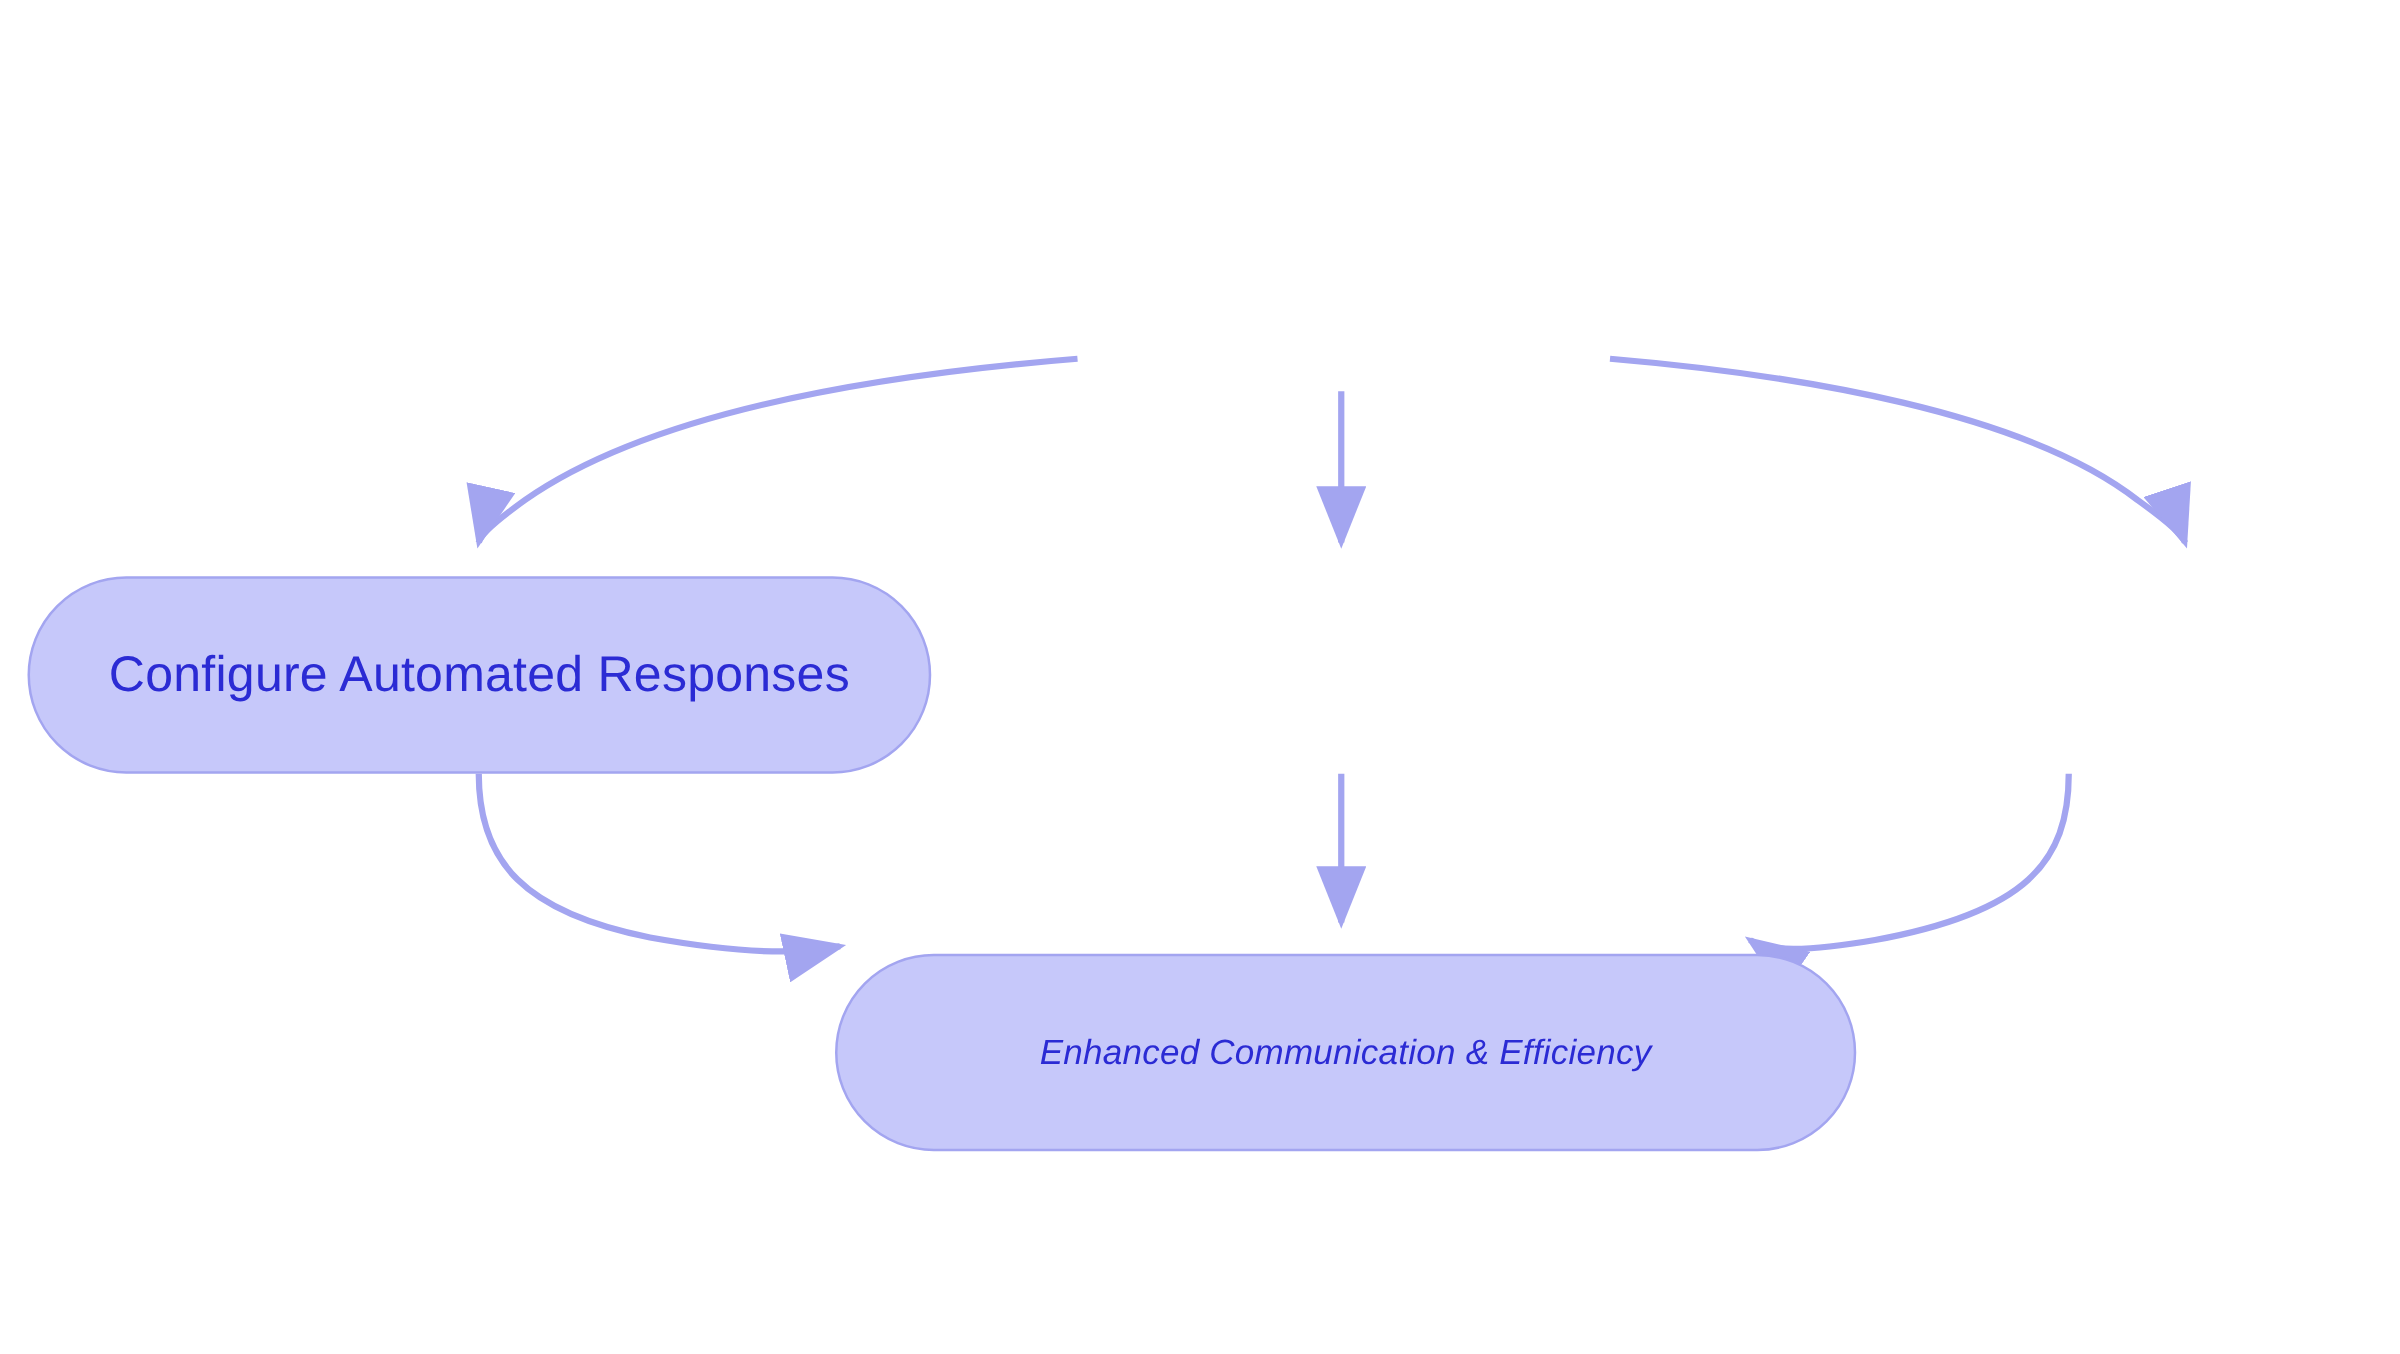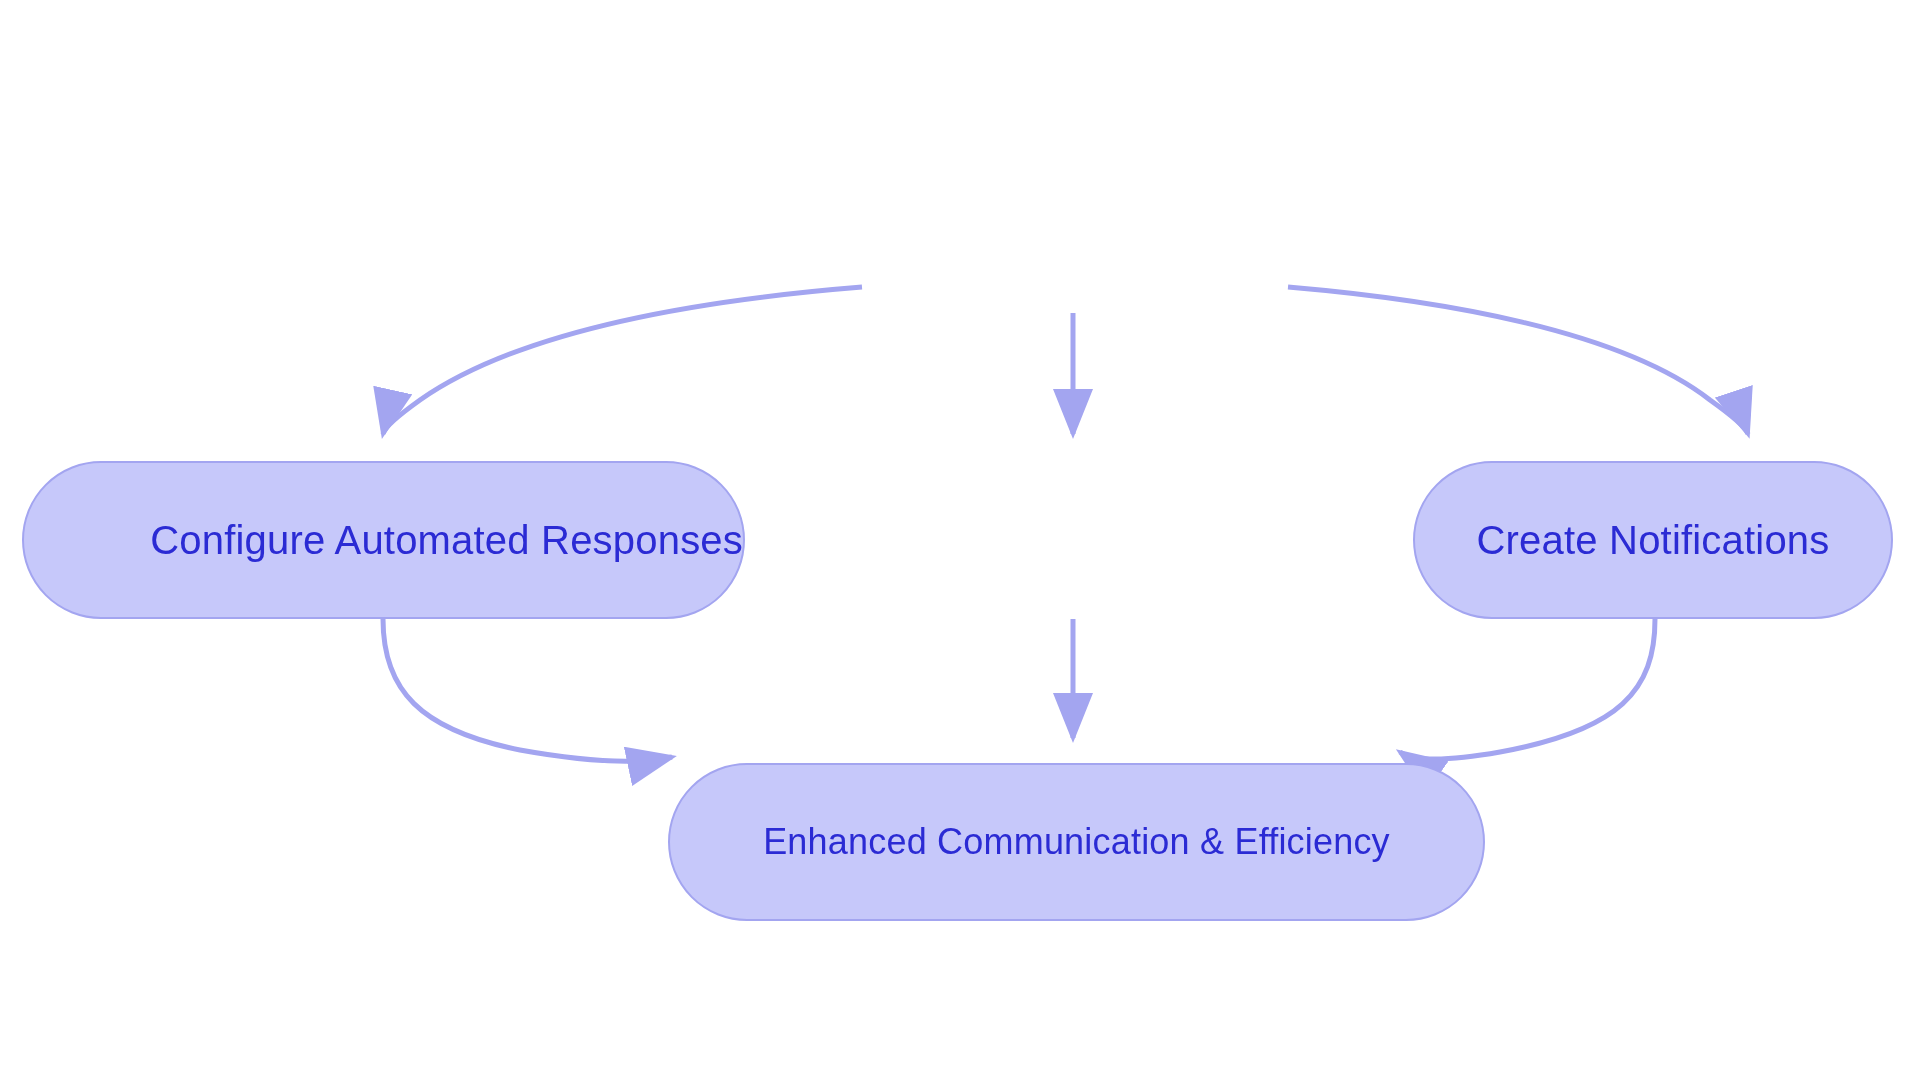--- a/index.html
+++ b/index.html
@@ -51,21 +51,20 @@
     width: 436px;
     height: 156px;
   }
   #node-start .node-label { font-size: 40px; }
 
   #node-configure {
     left: 22px;
     top: 461px;
     width: 723px;
     height: 158px;
-    justify-content: flex-end;
   }
   #node-configure .node-label { font-size: 40px; }
 
   #node-reminders {
     left: 885px;
     top: 461px;
     width: 377px;
     height: 158px;
   }
   #node-reminders .node-label { font-size: 40px; }
@@ -77,21 +76,21 @@
     height: 158px;
   }
   #node-notifications .node-label { font-size: 40px; }
 
   #node-outcome {
     left: 668px;
     top: 763px;
     width: 817px;
     height: 158px;
   }
-  #node-outcome .node-label { font-size: 36px; }
+  #node-outcome .node-label { font-size: 28px; font-style: italic; }
 </style>
 </head>
 <body>
 
 <div id="diagram-root">
 
   <svg id="edge-layer" viewBox="0 0 1920 1083" width="1920" height="1083" xmlns="http://www.w3.org/2000/svg">
     <defs>
       <marker id="arrowhead" markerWidth="10" markerHeight="8" refX="9" refY="4" orient="auto" markerUnits="strokeWidth">
         <path d="M0,0 L10,4 L0,8 z" fill="#a3a5f0"></path>
@@ -110,21 +109,18 @@
 
     <path d="M 1655,619 C 1655,690 1620,730 1500,752 Q 1420,766 1400,752" fill="none" stroke="#a3a5f0" stroke-width="5" marker-end="url(#arrowhead)"></path>
   </svg>
 
 
   <div class="flow-node" id="node-configure">
     <span class="node-label">Configure Automated Responses</span>
   </div>
 
 
-  <div class="flow-node" id="node-notifications">
-    <span class="node-label">Create Notifications</span>
-  </div>
 
   <div class="flow-node" id="node-outcome">
     <span class="node-label">Enhanced Communication &amp; Efficiency</span>
   </div>
 
 </div>
 
 </body></html>

